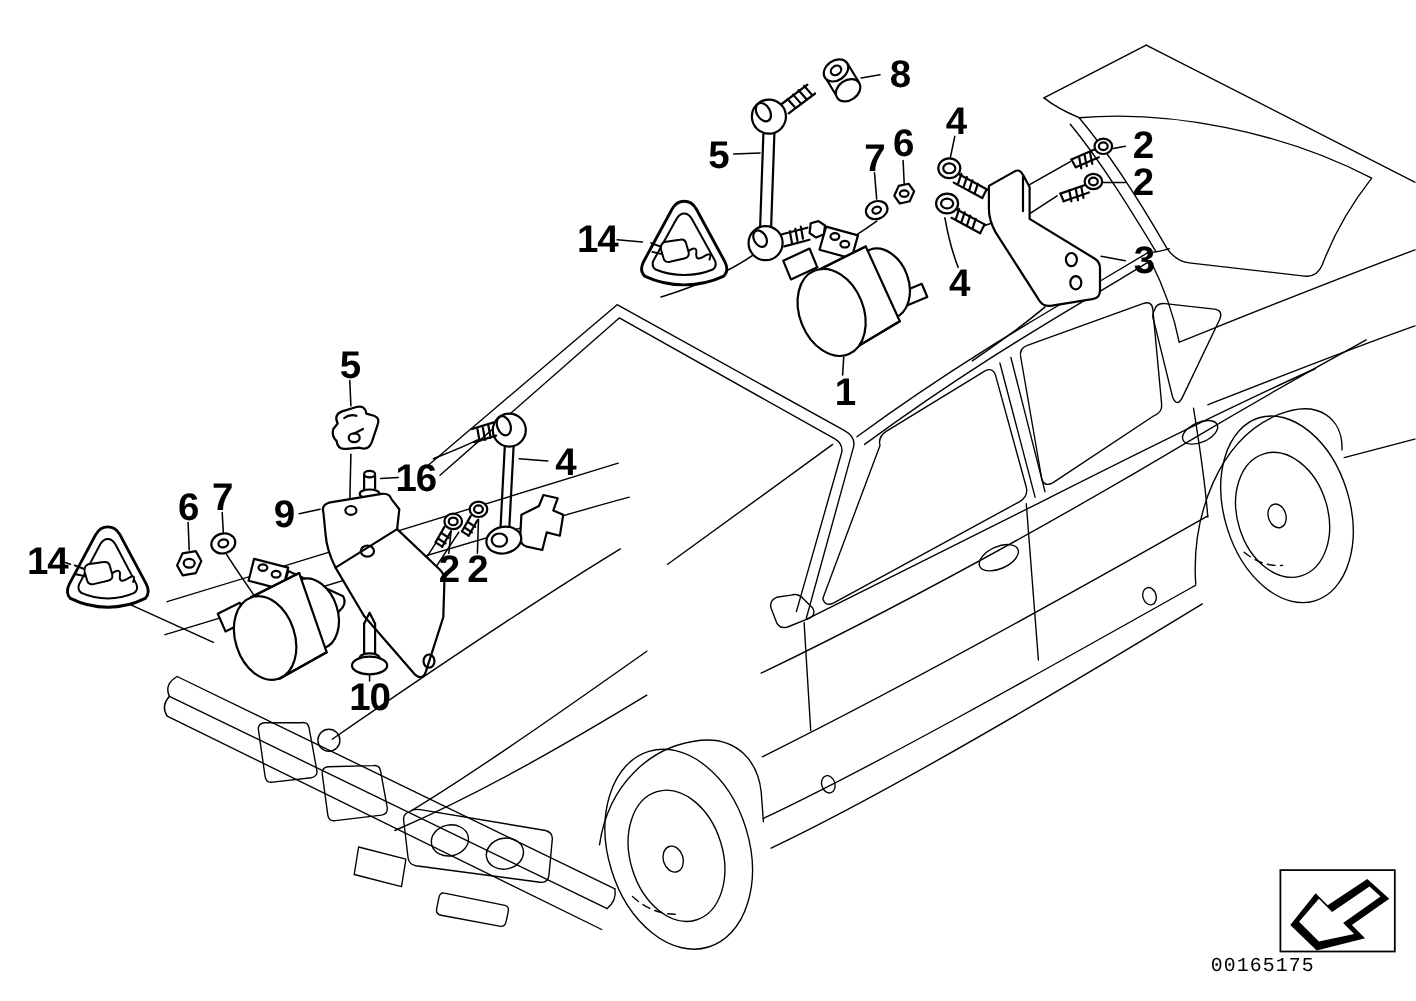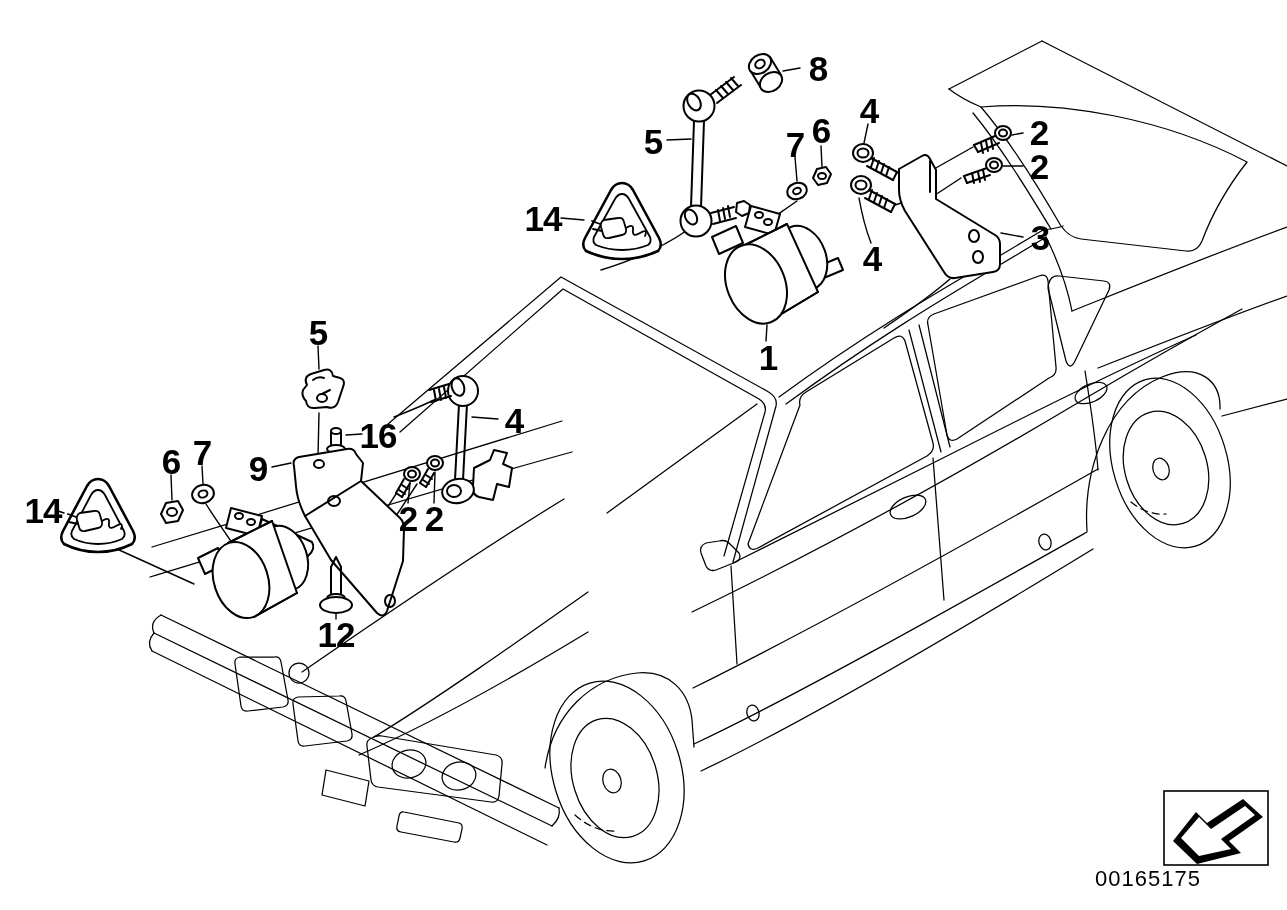--- a/index.html
+++ b/index.html
@@ -2,21 +2,21 @@
 <html><head>
 <meta charset="utf-8">
 <style>
   html,body{margin:0;padding:0;background:#fff;}
   .stage{position:relative;width:1287px;height:910px;background:#fff;overflow:hidden;
          font-family:"Liberation Sans",sans-serif;}
   .stage svg{position:absolute;left:0;top:0;}
   .callout{position:absolute;transform:translate(-50%,-50%);font-weight:700;font-size:35px;
            color:#000;letter-spacing:-1px;line-height:1;white-space:nowrap;}
   .stamp-number{position:absolute;left:1148px;top:879px;transform:translate(-50%,-50%);
-           font-size:22px;color:#000;letter-spacing:1px;white-space:nowrap;}
+           font-size:18px;color:#000;letter-spacing:1px;white-space:nowrap;font-family:Liberation Mono, monospace;}
   .thin{stroke:#000;stroke-width:1.25;fill:none;stroke-linecap:round;stroke-linejoin:round;}
   .lead{stroke:#000;stroke-width:1.4;fill:none;stroke-linecap:round;}
   .part{stroke:#000;stroke-width:2;fill:#fff;stroke-linecap:round;stroke-linejoin:round;}
   .partline{stroke:#000;stroke-width:2;fill:none;stroke-linecap:round;stroke-linejoin:round;}
   .tri{stroke:#000;stroke-width:2.6;fill:#fff;stroke-linejoin:round;}
   .tri-in{stroke:#000;stroke-width:1.8;fill:none;stroke-linejoin:round;}
   .icon{stroke:#000;stroke-width:1.8;fill:#fff;stroke-linejoin:round;stroke-linecap:round;}
 </style>
 </head>
 <body>
@@ -336,17 +336,17 @@
 <div class="callout" style="left:872px;top:258px">4</div>
 <div class="callout" style="left:318px;top:332px">5</div>
 <div class="callout" style="left:378px;top:435px">16</div>
 <div class="callout" style="left:514px;top:420px">4</div>
 <div class="callout" style="left:258px;top:468px">9</div>
 <div class="callout" style="left:202px;top:452px">7</div>
 <div class="callout" style="left:171px;top:461px">6</div>
 <div class="callout" style="left:43px;top:510px">14</div>
 <div class="callout" style="left:408px;top:518px">2</div>
 <div class="callout" style="left:434px;top:518px">2</div>
-<div class="callout" style="left:336px;top:634px">12</div>
+<div class="callout" style="left:336px;top:634px">10</div>
 
 <div class="stamp-number">00165175</div>
 
 </div>
 
 </body></html>

